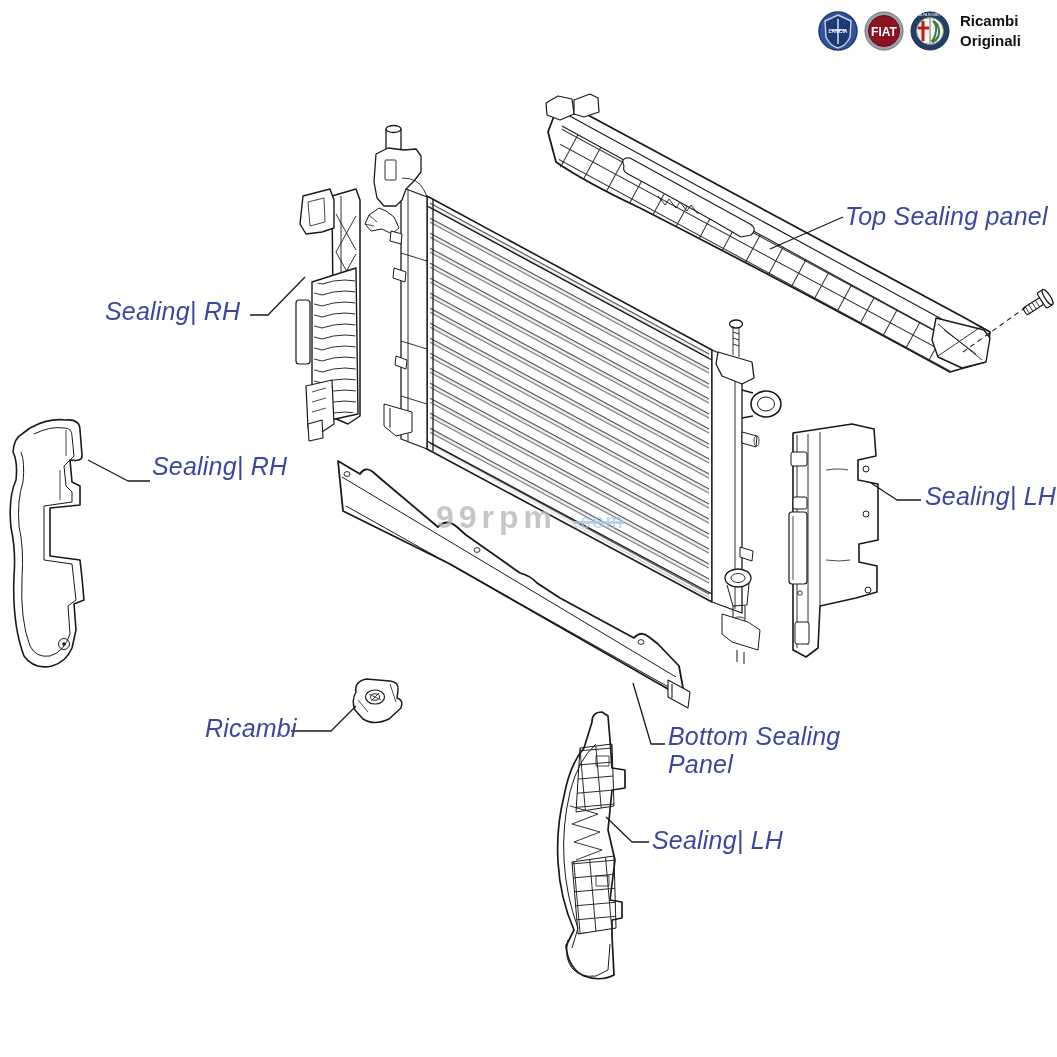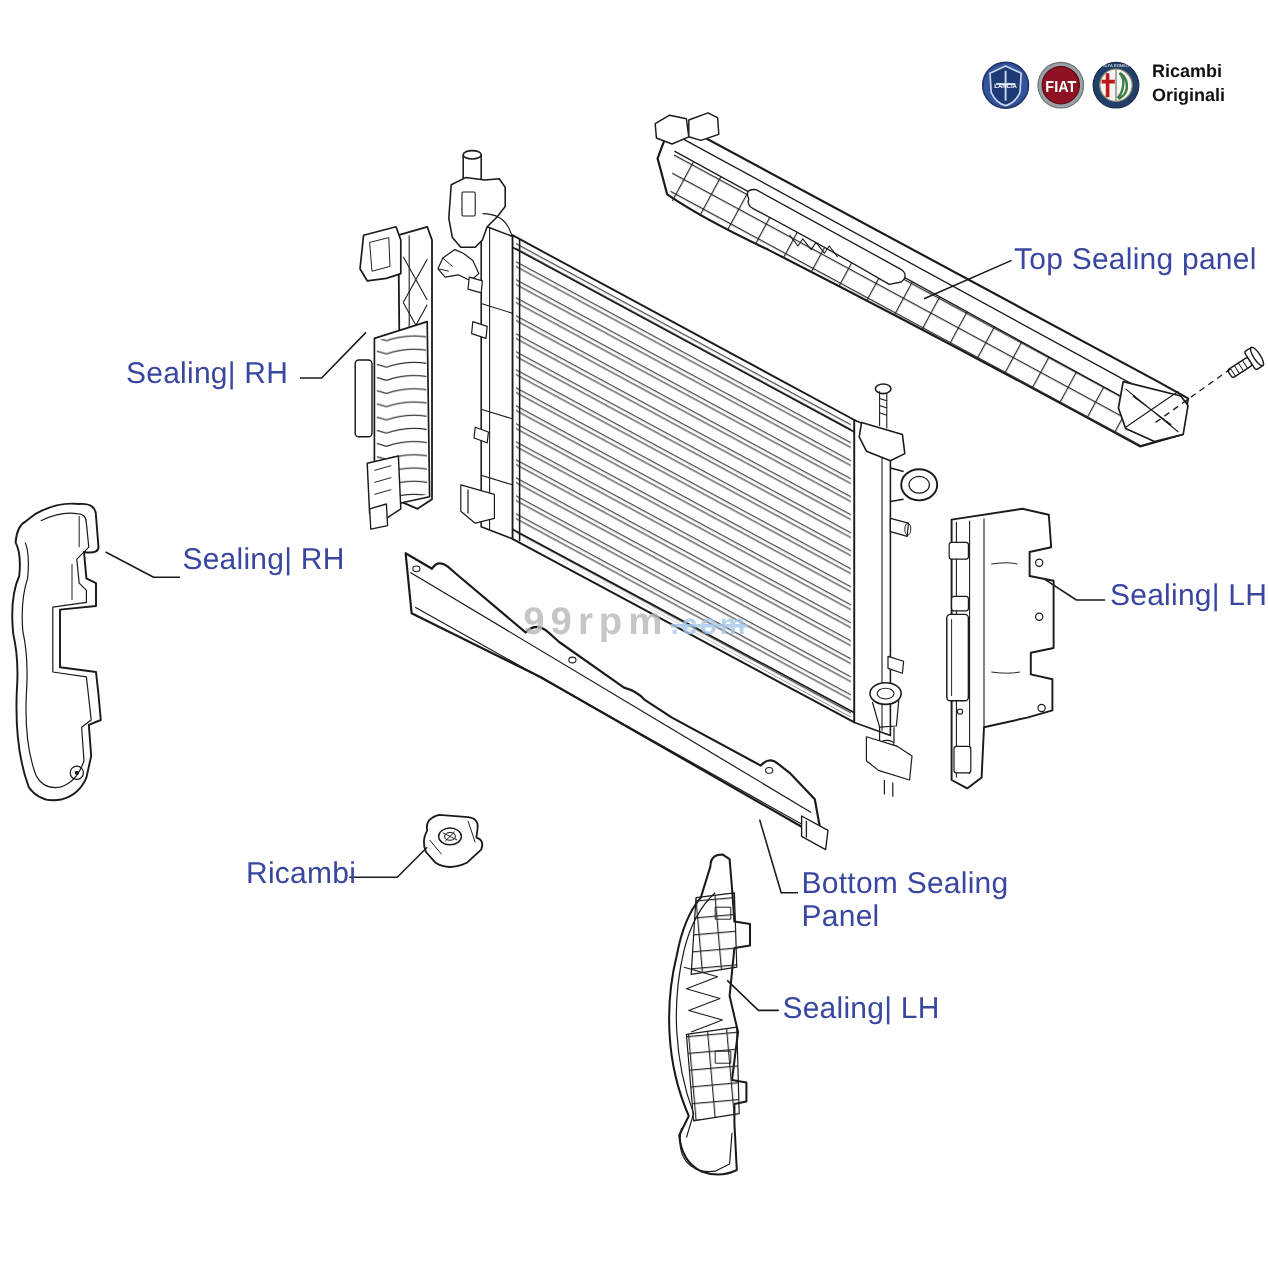--- a/index.html
+++ b/index.html
@@ -1,29 +1,29 @@
 <!DOCTYPE html>
 <html style="--label-blue: #3a47a0; --watermark-gray: #b9b9b9; --watermark-blue: #a6c8e8; --line-black: #1a1a1a; --brand-text: #111111; --lancia-blue: #32549c; --fiat-red: #8e1322; --alfa-ring: #223f6a; --alfa-red: #c01818; --alfa-green: #3a7d44;"><head>
 <meta charset="utf-8">
 <style>
   html,body{margin:0;padding:0;background:#fff;}
   .stage{position:relative;width:1057px;height:1057px;background:#fff;overflow:hidden;
          font-family:"Liberation Sans",sans-serif;}
   .diagram-svg{position:absolute;left:0;top:0;}
   
   .label{position:absolute;color:var(--label-blue,#3a47a0);font-size:25px;line-height:1.12;
-         white-space:nowrap;letter-spacing:0.2px;}
+         white-space:nowrap;letter-spacing:0.2px;font-style:italic;}
   .label.wrap{white-space:normal;width:190px;}
   
   .watermark{position:absolute;left:436px;top:499px;opacity:0.8;display:flex;align-items:baseline;}
   .wm-name{font-weight:bold;font-size:32px;letter-spacing:5px;color:var(--watermark-gray,#b9b9b9);}
-  .wm-tld{font-weight:bold;font-size:24px;letter-spacing:2px;color:var(--watermark-blue,#a6c8e8);
-          text-decoration:line-through;text-decoration-thickness:3px;margin-left:2px;}
+  .wm-tld{font-weight:normal;font-size:20px;letter-spacing:2px;color:var(--watermark-blue,#a6c8e8);
+          text-decoration:line-through;text-decoration-thickness:3px;margin-left:16px;}
   
-  .brand{position:absolute;left:818px;top:10px;display:flex;margin-top:40px;}
+  .brand{position:absolute;left:818px;top:10px;display:flex;align-items:center;}
   .brand .logo{margin-right:6px;}
   .brand-text{color:var(--brand-text,#111);font-weight:bold;font-size:15px;line-height:20px;margin-left:4px;}
   .lancia-fill{fill:var(--lancia-blue,#32549c);}
   .fiat-fill{fill:var(--fiat-red,#8e1322);}
   .alfa-ring{fill:var(--alfa-ring,#223f6a);}
   .alfa-red{stroke:var(--alfa-red,#c01818);}
   .alfa-green{stroke:var(--alfa-green,#3a7d44);}
 </style>
 </head>
 <body>

